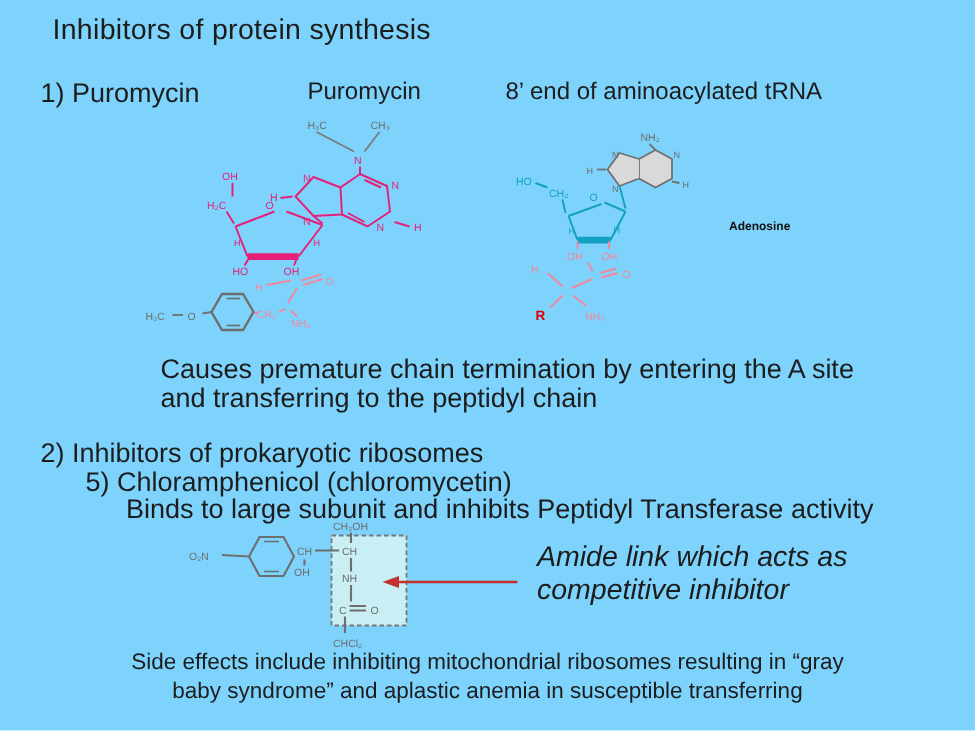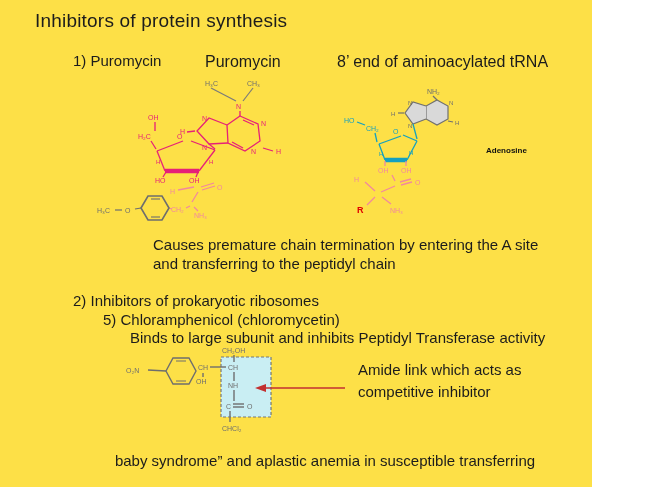--- a/index.html
+++ b/index.html
@@ -1,36 +1,36 @@
 <!DOCTYPE html>
 <html><head>
 <meta charset="utf-8">
 <style>
   html,body{margin:0;padding:0;background:#ffffff;}
   .slide{
-    position:relative;width:592px;height:487px;background:#fde047;overflow:hidden;
+    position:relative;width:650px;height:487px;background:#7dd3fc;overflow:hidden;
     font-family:"Liberation Sans","DejaVu Sans",sans-serif;color:#1c1c1c;
   }
   .abs{position:absolute;white-space:nowrap;}
   .title{font-size:19px;letter-spacing:0.2px;}
-  .body-text{font-size:15px;margin-left:46px;}
+  .body-text{font-size:18px;}
   .fig-head{font-size:16px;}
   .footer{font-size:15px;text-align:center;width:650px;}
   svg{position:absolute;overflow:visible;}
   svg text{font-family:"Liberation Sans","DejaVu Sans",sans-serif;}
   .g{fill:#6e6e6e;font-size:7px;}
   .gs{fill:#6e6e6e;font-size:6px;}
   .p{fill:#e62078;font-size:7px;}
   .ps{fill:#e62078;font-size:6px;}
   .pl{fill:#f2889e;font-size:7px;}
   .c{fill:#14a0c0;font-size:7px;}
   .cs{fill:#14a0c0;font-size:6px;}
   .r{fill:#e00000;font-size:9px;font-weight:bold;}
   .adenosine{font-size:8px;font-weight:bold;color:#111;}
-  .annotation{font-size:15px;}
+  .annotation{font-size:19px;font-style:italic;}
 </style>
 </head>
 <body>
 
 <div class="slide">
 
   <div class="abs title" style="left:35px;top:10px;">Inhibitors of protein synthesis</div>
 
   <div class="abs body-text" style="left:27px;top:52px;">1)  Puromycin</div>
   <div class="abs fig-head" style="left:205px;top:53px;">Puromycin</div>
@@ -189,15 +189,16 @@
     </svg>
 
   <svg style="left:252px;top:380px;" width="100" height="16" viewBox="0 0 100 16">
     <line x1="93" y1="8" x2="12" y2="8" stroke="#c23030" stroke-width="1.6"></line>
     <polygon points="3,8 14,4 14,12" fill="#c23030"></polygon>
   </svg>
 
   <div class="abs annotation" style="left:358px;top:361px;">Amide link which acts as</div>
   <div class="abs annotation" style="left:358px;top:383px;">competitive inhibitor</div>
 
+  <div class="abs footer" style="left:0px;top:433px;">Side effects include inhibiting mitochondrial ribosomes resulting in “gray</div>
   <div class="abs footer" style="left:0px;top:452px;">baby syndrome” and aplastic anemia in susceptible transferring</div>
 
 </div>
 
 </body></html>

